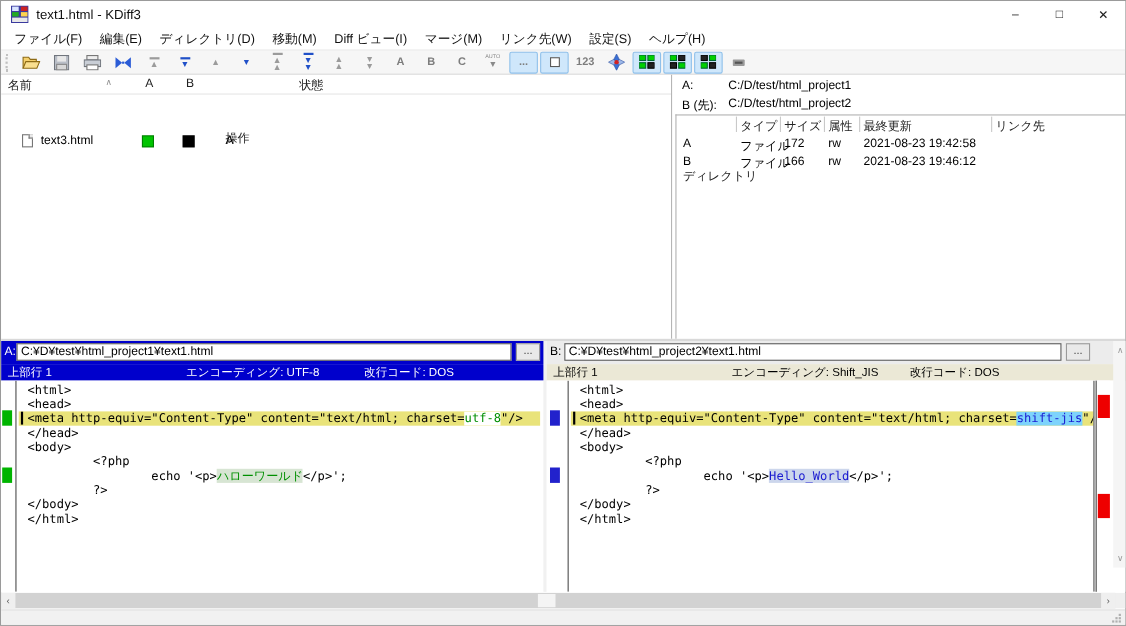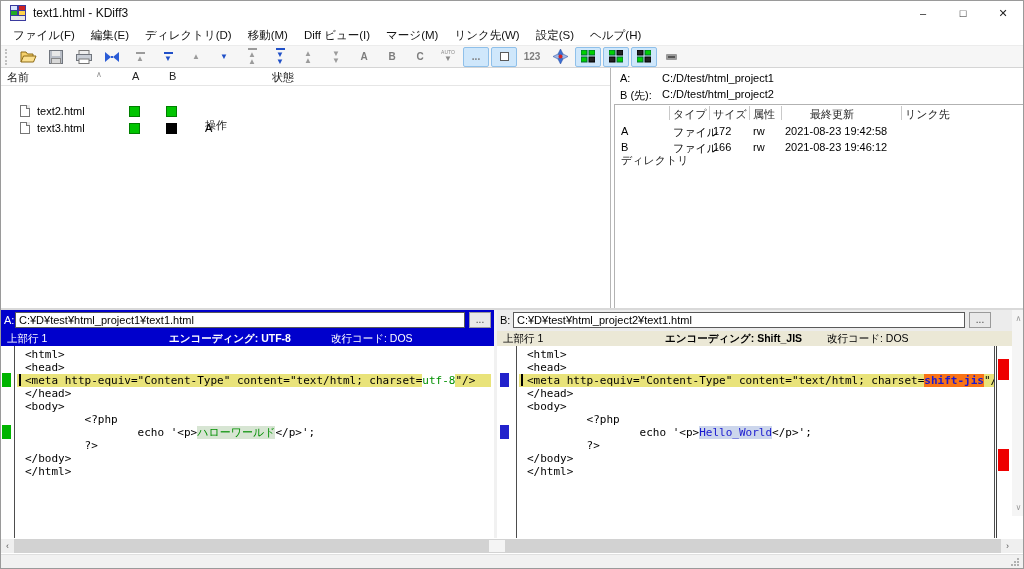--- a/index.html
+++ b/index.html
@@ -72,40 +72,40 @@
   .path-input{position:absolute;top:2px;height:16px;font-size:11px;font-family:"Liberation Sans",sans-serif;border:1px solid #5a5a5a;background:#fff;padding:0 3px;color:#000;}
   .pane-a .path-input{left:14px;width:450px;}
   .pane-b .path-input{left:16px;width:452px;}
   .browse-btn{position:absolute;top:2px;width:22px;height:16px;background:#e9e9e9;border:1px solid #9a9a9a;font-size:10px;text-align:center;line-height:13px;color:#444;}
   .pane-a .browse-btn{left:468px;}
   .pane-b .browse-btn{left:472px;}
   .pane-status{position:absolute;top:21px;left:0;width:100%;height:15px;font-size:10.5px;}
   .pane-a .pane-status{background:#0000cc;color:#fff;}
   .pane-b .pane-status{background:#ebe8d6;color:#000;}
   .ps-top{position:absolute;left:6px;top:1px;}
-  .ps-enc{position:absolute;left:168px;top:1px;font-weight:bold;}
+  .ps-enc{position:absolute;left:168px;top:1px;}
   .ps-eol{position:absolute;left:330px;top:1px;}
   .code-area{position:absolute;top:36px;left:0;right:0;bottom:0;background:#fff;overflow:hidden;}
   .marker-strip{position:absolute;top:0;width:11px;height:100%;}
   .pane-a .marker-strip{left:0;}
   .pane-b .marker-strip{left:2px;}
   .mark{position:absolute;left:1px;width:9px;height:14px;}
   .vline{position:absolute;top:0;width:1px;height:100%;background:#4d4d4d;}
   .pane-a .vline.left{left:13px;}
   .pane-b .vline.left{left:19px;}
   .pane-b .vline.right{left:497px;}
   .code-lines{position:absolute;top:2px;}
   .pane-a .code-lines{left:16px;width:474px;}
   .pane-b .code-lines{left:22px;width:475px;}
   .code-line{position:relative;height:13px;line-height:13px;font-family:"DejaVu Sans Mono","Liberation Mono",monospace;font-size:11px;white-space:pre;padding-left:8px;overflow:hidden;}
   .code-line.hl{background:#e9e37a;}
   .caret{position:absolute;left:2px;top:0;width:2px;height:12px;background:#000;}
   .pane-a .tok-change{color:#008f00;background:#fff;}
   .pane-a .tok-inline{color:#008f00;background:#d7e5d3;}
-  .pane-b .tok-change{color:#1a1ad0;background:#f97316;font-weight:bold;}
+  .pane-b .tok-change{color:#1a1ad0;background:#7dd3fc;}
   .pane-b .tok-inline{color:#1a1ad0;background:#ccd6ec;}
   .overview-col{position:absolute;left:499px;top:36px;width:13px;bottom:0;background:#fff;border-left:1px solid #404040;}
   .ov-block{position:absolute;left:1px;width:11px;}
   .vscroll{position:absolute;left:515px;top:0;width:13px;height:206px;background:#f5f5f5;}
   .vs-arrow{position:absolute;left:0;width:13px;height:13px;color:#9a9a9a;font-size:8px;text-align:center;line-height:13px;}
   .vs-up{top:2px;} .vs-down{bottom:2px;}
 
   
   .hscroll{position:absolute;left:0;top:538px;width:1013px;height:14px;background:#d2d2d2;}
   .hs-arrow{position:absolute;top:0;width:13px;height:14px;background:#efefef;color:#555;font-size:9px;text-align:center;line-height:14px;}
@@ -285,26 +285,20 @@
   <div class="top-area">
     <div class="dir-list">
       <div class="dl-header">
         <span class="dlh-name">名前</span>
         <span class="sort-caret">∧</span>
         <span class="dlh-a">A</span>
         <span class="dlh-b">B</span>
         <span class="dlh-op">操作</span>
         <span class="dlh-st">状態</span>
       </div>
-        <div class="dir-row" style="top: 35px;">
-          <span class="file-icon"></span>
-          <span class="row-name">text2.html</span>
-          <span class="sq sq-a" style="background: rgb(0, 196, 0);"></span>
-          <span class="sq sq-b" style="background: rgb(0, 196, 0);"></span>
-        </div>
         <div class="dir-row" style="top: 52px;">
           <span class="file-icon"></span>
           <span class="row-name">text3.html</span>
           <span class="sq sq-a" style="background: rgb(0, 196, 0);"></span>
           <span class="sq sq-b" style="background: rgb(0, 0, 0);"></span>
           <span class="row-op">A</span>
         </div>
       </div>
     <div class="dir-info">
       <span class="di-label-a">A:</span>
@@ -313,21 +307,21 @@
       <span class="di-path-b">C:/D/test/html_project2</span>
       <div class="di-table">
           <span class="di-th" style="left: 6px; margin-top: 46px;">ディレクトリ</span>
           <span class="di-sep" style="left: 54px;"></span>
           <span class="di-th" style="left: 58px;">タイプ</span>
           <span class="di-sep" style="left: 94px;"></span>
           <span class="di-th" style="left: 98px;">サイズ</span>
           <span class="di-sep" style="left: 134px;"></span>
           <span class="di-th" style="left: 138px;">属性</span>
           <span class="di-sep" style="left: 166px;"></span>
-          <span class="di-th" style="left: 170px; margin-left: 25px;">最終更新</span>
+          <span class="di-th" style="left: 170px;">最終更新</span>
           <span class="di-sep" style="left: 286px;"></span>
           <span class="di-th" style="left: 290px;">リンク先</span>
           <span class="di-cell" style="left: 6px; top: 20px;">A</span>
           <span class="di-cell" style="left: 58px; top: 20px;">ファイル</span>
           <span class="di-cell" style="left: 98px; top: 20px;">172</span>
           <span class="di-cell" style="left: 138px; top: 20px;">rw</span>
           <span class="di-cell" style="left: 170px; top: 20px;">2021-08-23 19:42:58</span>
           <span class="di-cell" style="left: 6px; top: 36px;">B</span>
           <span class="di-cell" style="left: 58px; top: 36px;">ファイル</span>
           <span class="di-cell" style="left: 98px; top: 36px;">166</span>

